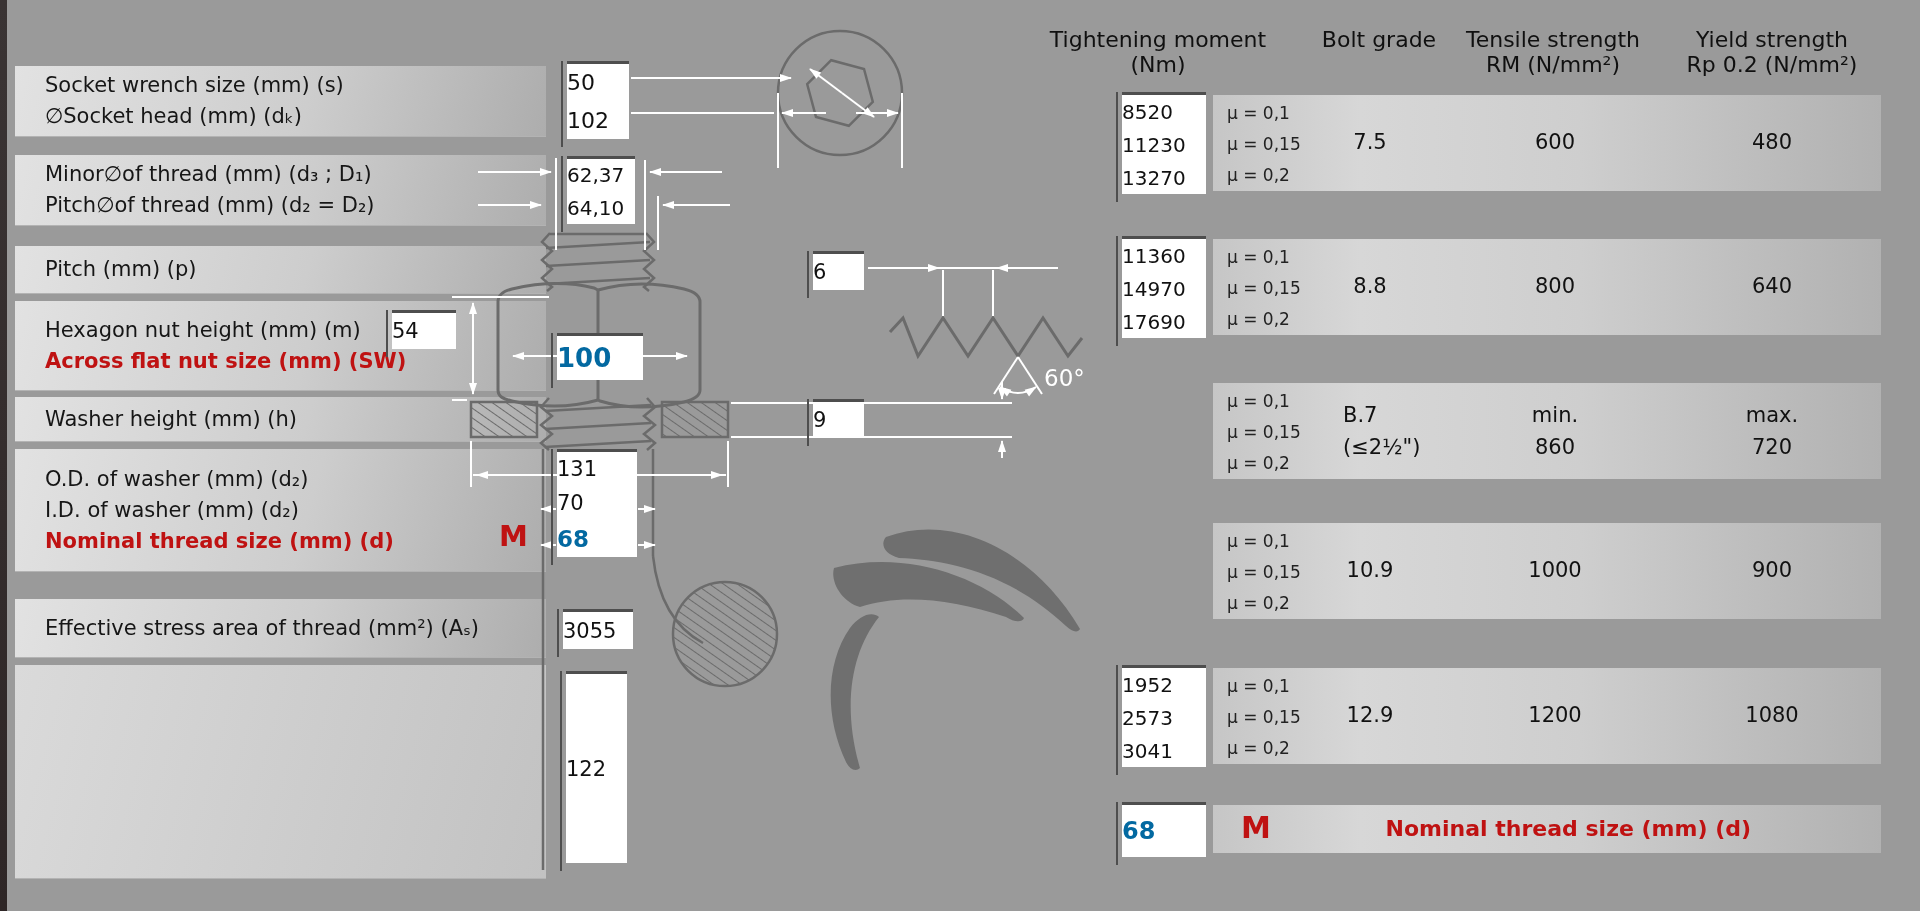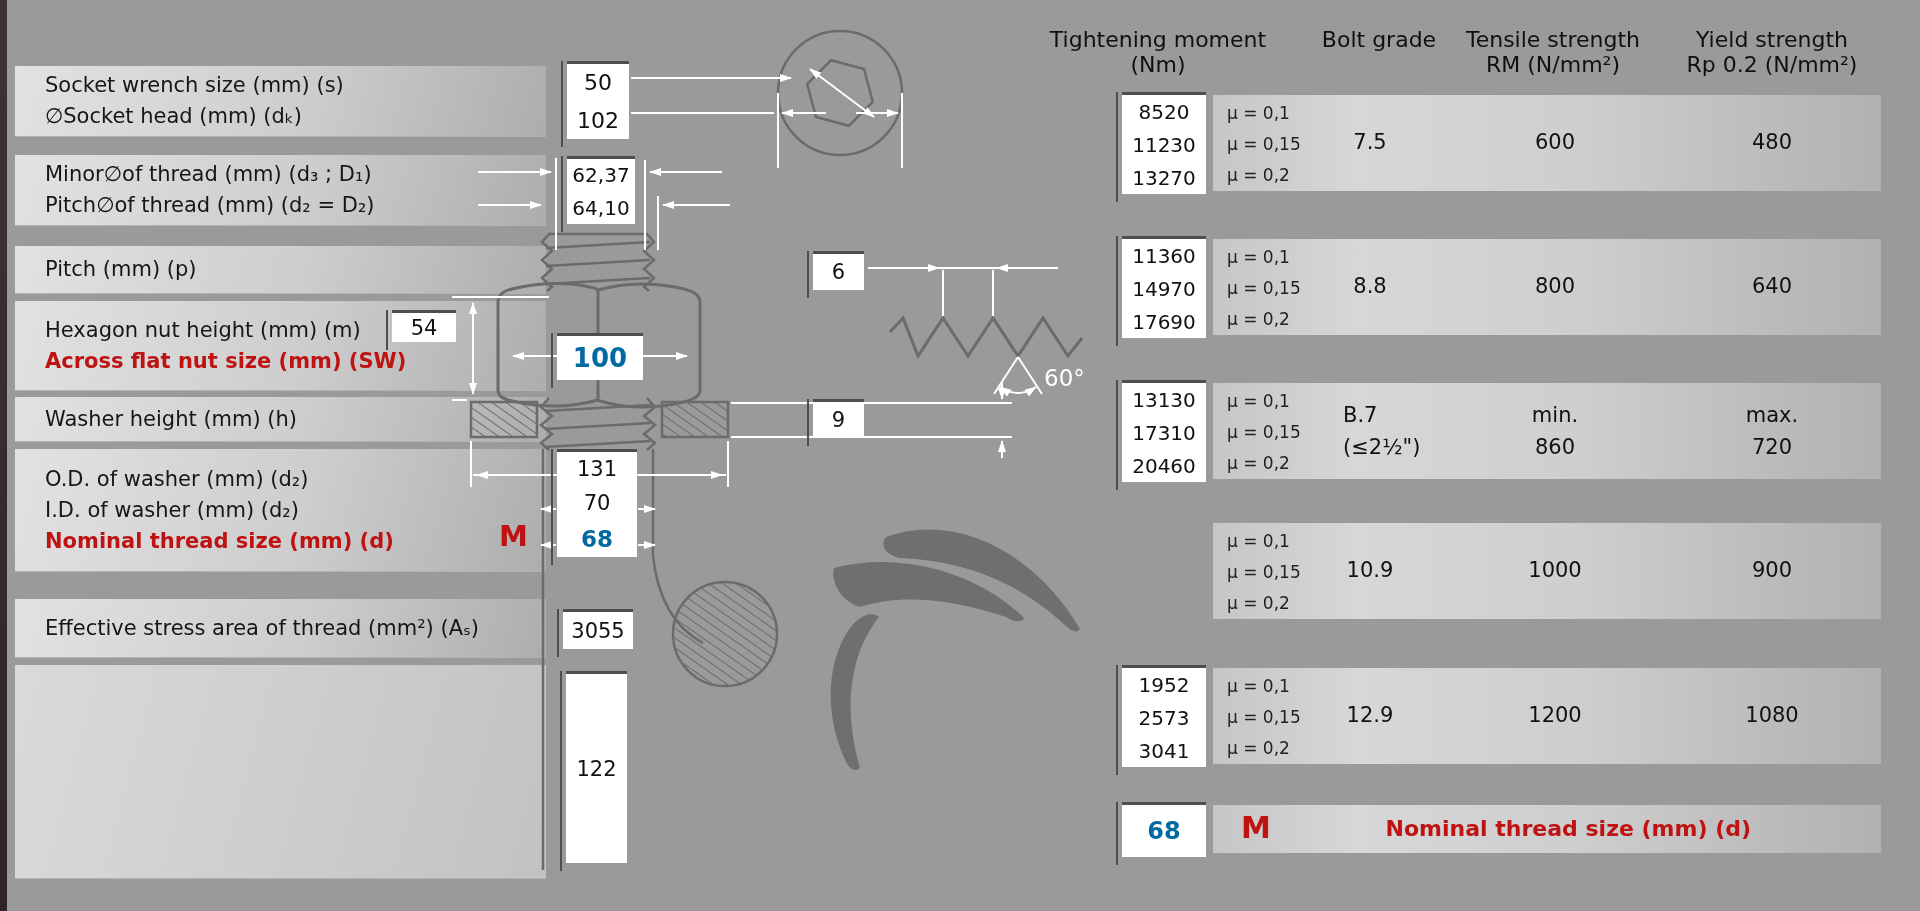--- a/index.html
+++ b/index.html
@@ -9,21 +9,21 @@
   
   #left-edge{left:0;top:0;width:7px;height:911px;background:linear-gradient(180deg,#3a3434,#2e2626);}
   
   .lstrip{left:15px;width:531px;background:linear-gradient(105deg,#e2e2e2 0%,#cdcdcd 55%,#adadad 100%);
           box-shadow:0 1px 0 rgba(255,255,255,.25);display:flex;flex-direction:column;justify-content:center;
           padding-left:30px;box-sizing:border-box;font-size:21px;}
   .lstrip .ln{line-height:31px;white-space:nowrap;}
   .red{color:#bf1212;font-weight:bold;}
   
   .vbox{background:#fff;border-top:3px solid #4e4e4e;box-sizing:border-box;
-        display:flex;flex-direction:column;justify-content:space-around;align-items:center;
+        display:flex;flex-direction:column;justify-content:space-around;
         font-size:21px;color:#111;}
   .vbox::before{content:"";position:absolute;left:-6px;top:-3px;bottom:-8px;width:2px;background:#4e4e4e;}
   .bigred{color:#0369a1;font-weight:bold;}
   
   .hdr{font-size:22px;text-align:center;white-space:nowrap;color:#101010;margin-top:12px;}
   .gstrip{background:linear-gradient(90deg,#c6c6c6 0%,#d7d7d7 22%,#cecece 55%,#b1b1b1 100%);}
   .mu{position:absolute;left:14px;font-size:17px;color:#222;white-space:nowrap;}
   .gval{position:absolute;font-size:21px;color:#111;text-align:center;white-space:nowrap;}
   .m-red{font-size:30px;font-weight:bold;color:#bf1212;}
 </style>
@@ -176,21 +176,21 @@
   </svg>
 
   <div class="abs vbox" style="left:567px;top:61px;width:62px;height:78px;font-size:22px;">
     <span>50</span>
     <span>102</span>
   </div>
   <div class="abs vbox" style="left:567px;top:156px;width:68px;height:68px;font-size:20px;">
     <span>62,37</span>
     <span>64,10</span>
   </div>
-  <div class="abs vbox" style="left:392px;top:310px;width:64px;height:32px;">
+  <div class="abs vbox" style="left:392px;top:310px;width:64px;height:39px;">
     <span>54</span>
   </div>
   <div class="abs vbox" style="left:557px;top:333px;width:86px;height:47px;">
     <span class="bigred" style="font-size:26px;">100</span>
   </div>
   <div class="abs vbox" style="left:813px;top:251px;width:51px;height:39px;">
     <span>6</span>
   </div>
   <div class="abs vbox" style="left:813px;top:399px;width:51px;height:39px;">
     <span>9</span>
@@ -243,25 +243,20 @@
   </div>
   <div class="abs gstrip" style="left:1213px;top:239px;width:668px;height:96px;">
     <div class="mu" style="top:8px;">µ = 0,1</div>
     <div class="mu" style="top:39px;">µ = 0,15</div>
     <div class="mu" style="top:70px;">µ = 0,2</div>
     <div class="gval" style="left:97px;width:120px;top:35px;">8.8</div>
     <div class="gval" style="left:242px;width:200px;top:35px;">800</div>
     <div class="gval" style="left:459px;width:200px;top:35px;">640</div>
   </div>
 
-  <div class="abs vbox" style="left:1122px;top:380px;width:84px;height:102px;font-size:20px;">
-    <span>13130</span>
-    <span>17310</span>
-    <span>20460</span>
-  </div>
   <div class="abs gstrip" style="left:1213px;top:383px;width:668px;height:96px;">
     <div class="mu" style="top:8px;">µ = 0,1</div>
     <div class="mu" style="top:39px;">µ = 0,15</div>
     <div class="mu" style="top:70px;">µ = 0,2</div>
     <div class="gval" style="left:130px;top:20px;text-align:left;">B.7</div>
     <div class="gval" style="left:130px;top:52px;text-align:left;">(≤2½")</div>
     <div class="gval" style="left:242px;width:200px;top:20px;">min.</div>
     <div class="gval" style="left:242px;width:200px;top:52px;">860</div>
     <div class="gval" style="left:459px;width:200px;top:20px;">max.</div>
     <div class="gval" style="left:459px;width:200px;top:52px;">720</div>

